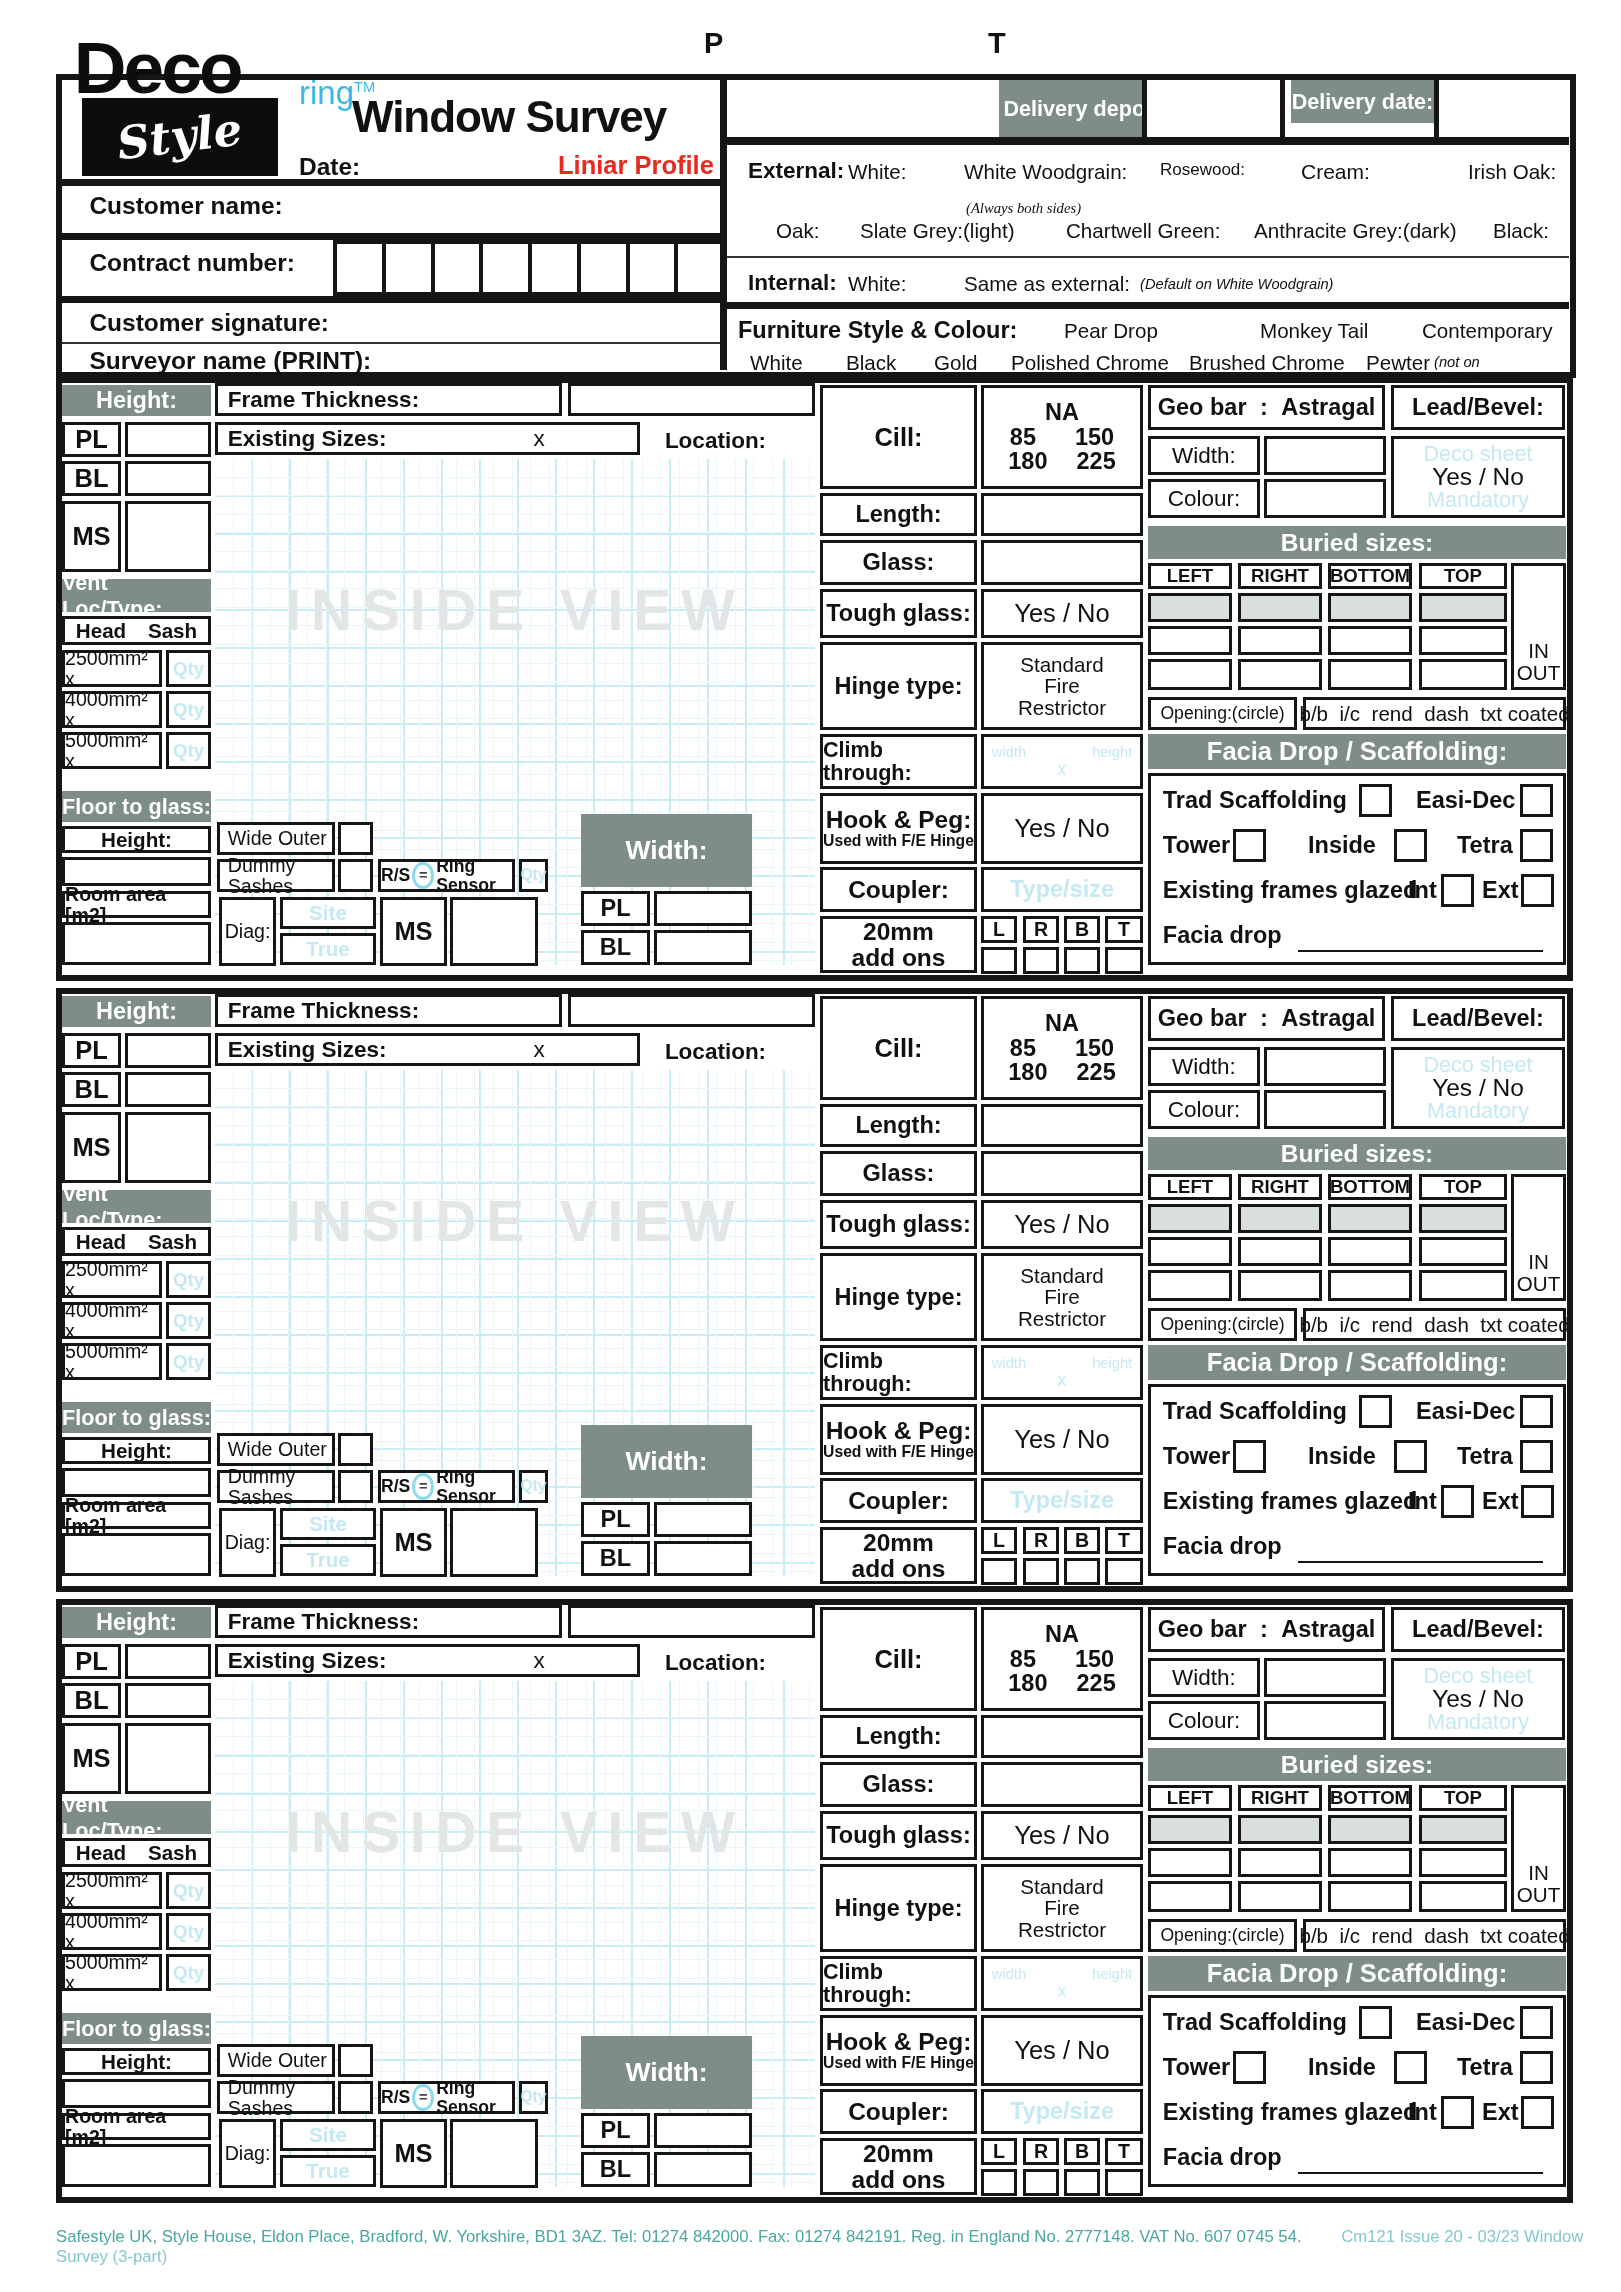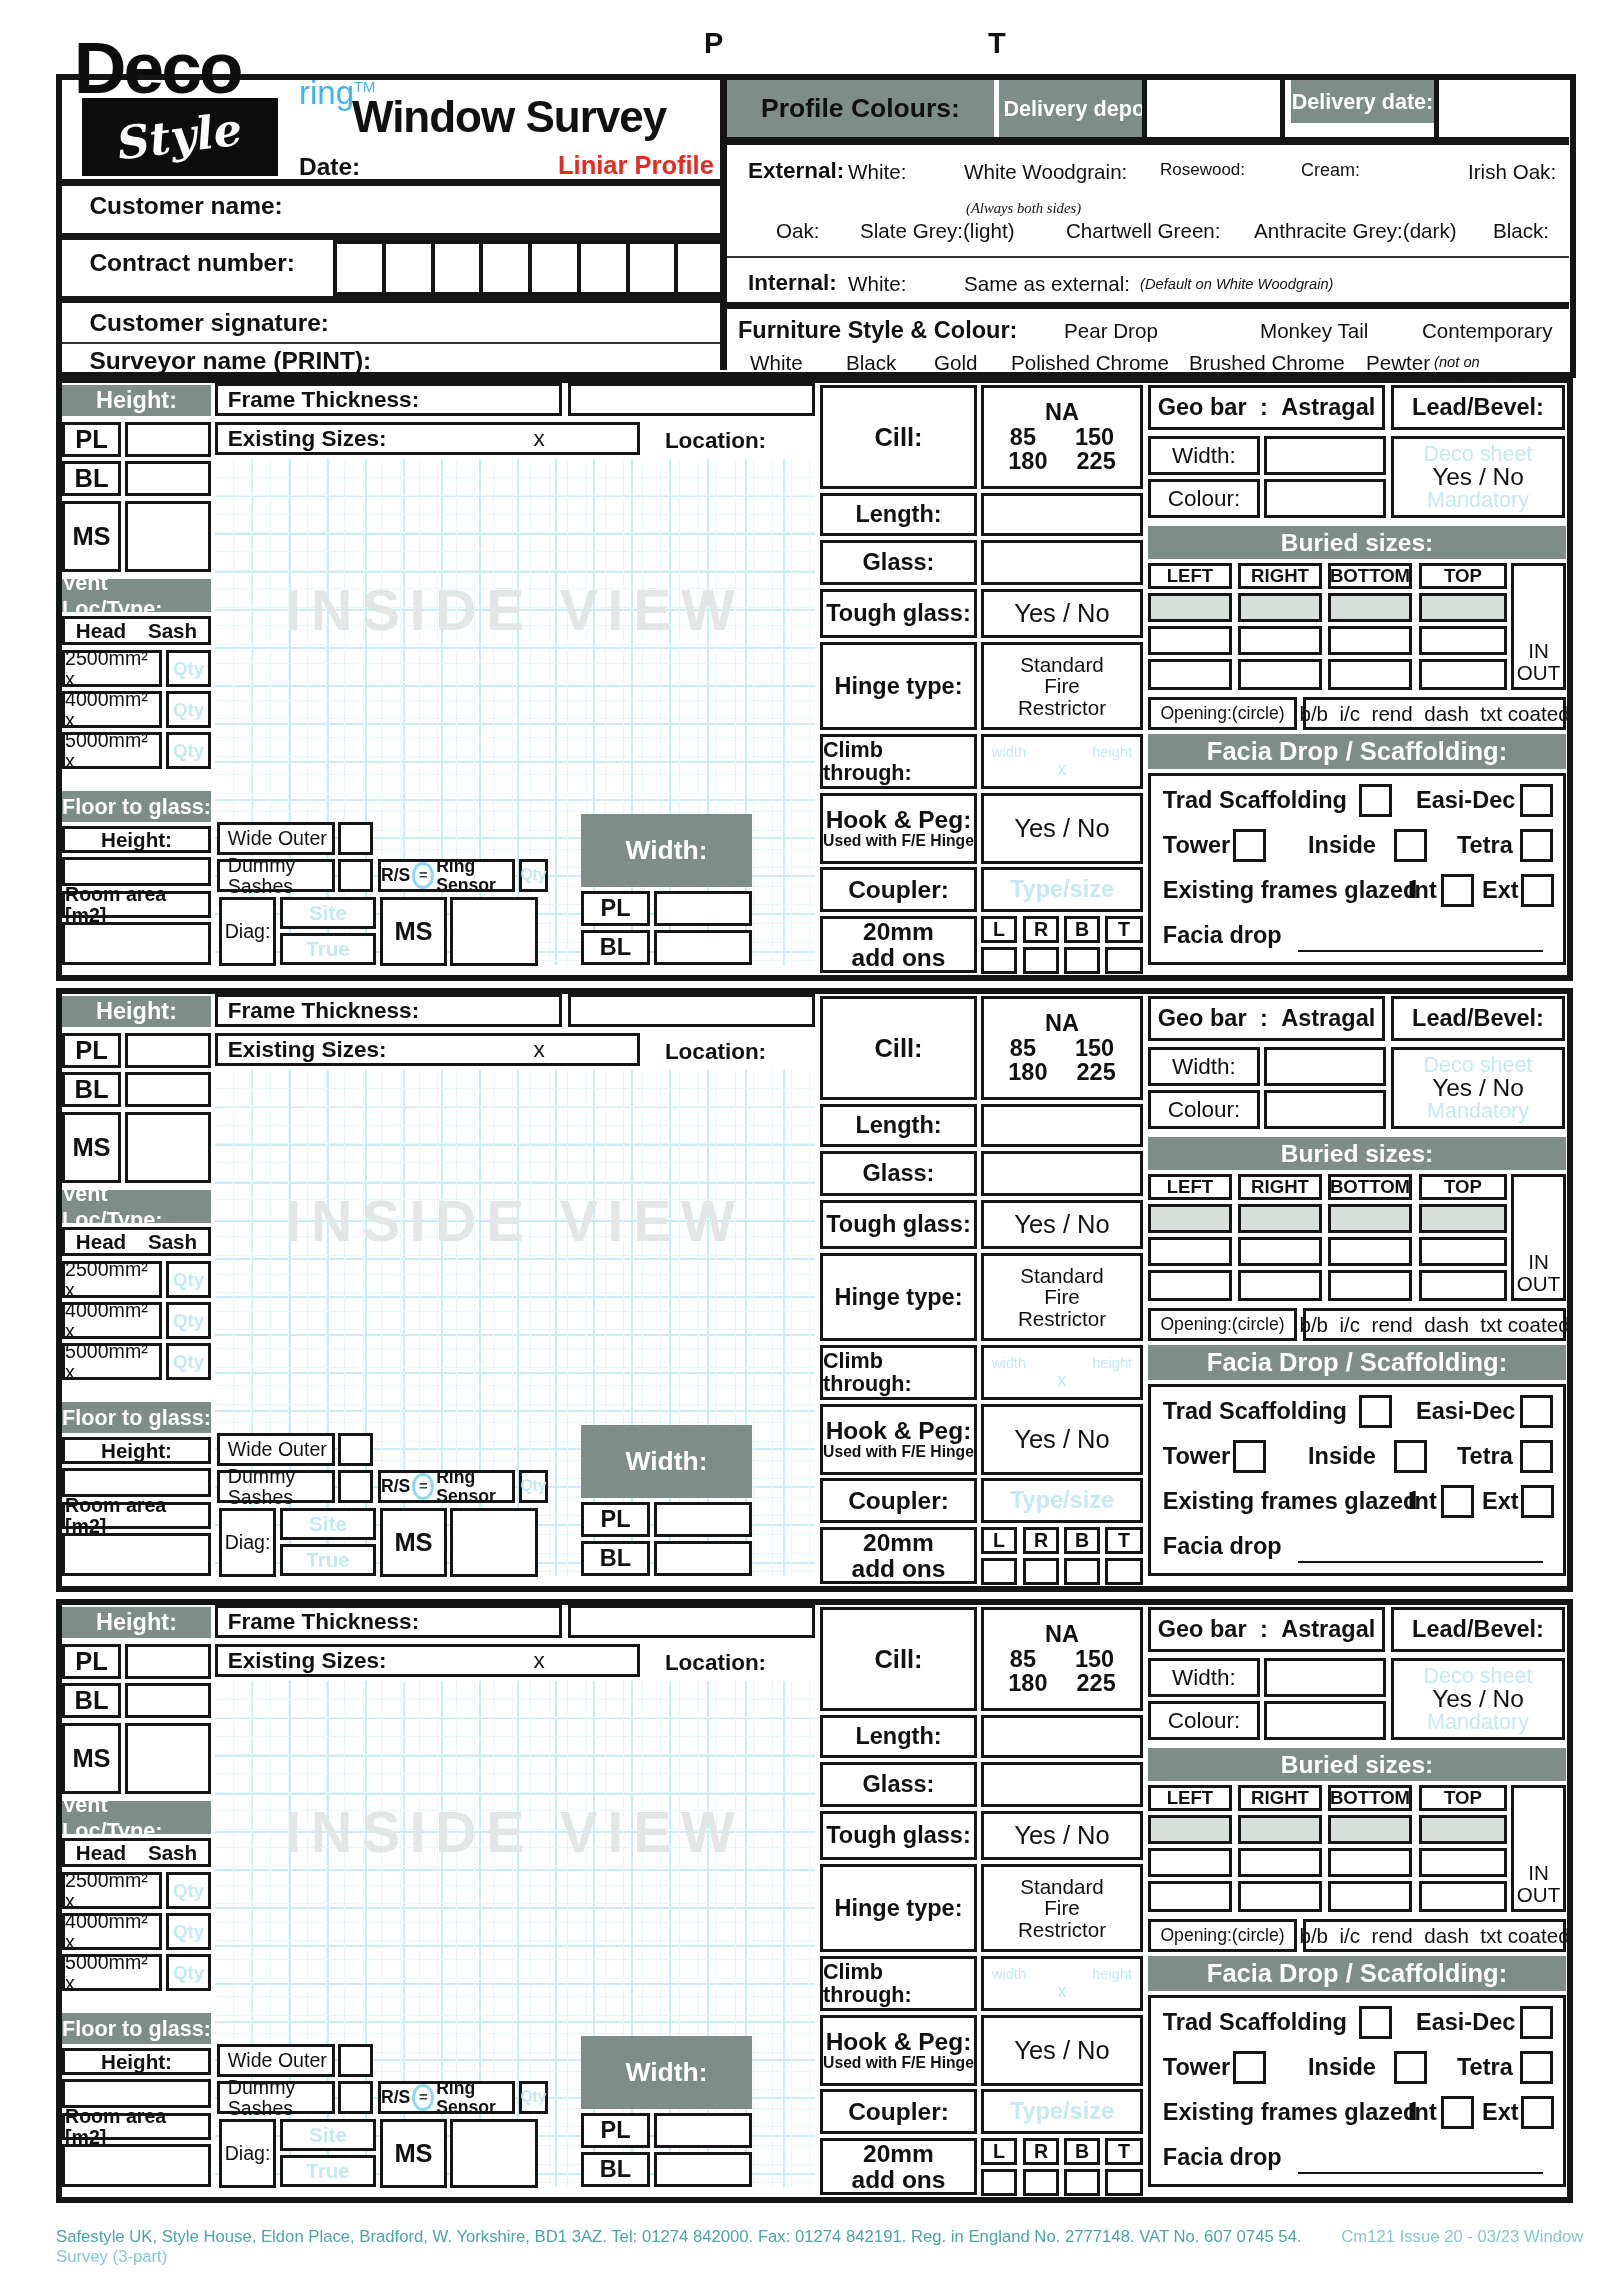--- a/index.html
+++ b/index.html
@@ -74,33 +74,32 @@
     </div>
     <div class="hline" style="left:0;top:216px;width:665px;height:6.9px;"></div>
     <div class="abs" style="left:27.4px;top:229px;font-size:24.5px;font-weight:bold;">Customer signature:</div>
     <div class="abs" style="left:294px;top:229px;width:353px;height:27.4px;"></div>
     <div class="hline" style="left:0;top:262px;width:665px;height:2px;background:#333;"></div>
     <div class="abs" style="left:27.4px;top:267px;font-size:24.5px;font-weight:bold;">Surveyor name (PRINT):</div>
     <div class="abs" style="left:323px;top:267px;width:323px;height:21.6px;"></div>
 
     <div class="hline" style="left:658px;top:0;width:6.9px;height:290px;"></div>
 
-    <div class="hgrey" style="left:665px;top:0;width:267px;height:57px;font-size:26.5px;color:#111;">Profile Colours:</div>
     <div class="hgrey" style="left:937px;top:0;width:165px;height:57px;font-size:21.6px;">Delivery depot:</div>
     <div class="abs" style="left:1080px;top:0;width:143px;height:57px;background:#fff;border-left:5.9px solid #151515;border-right:5.9px solid #151515;"></div>
     <div class="hgrey" style="left:1229px;top:0;width:143px;height:43px;font-size:21.6px;">Delivery date:</div>
     <div class="abs" style="left:1372px;top:0;width:134px;height:57px;background:#fff;border-left:5.9px solid #151515;"></div>
     <div class="hline" style="left:658px;top:57px;width:849px;height:7.8px;"></div>
 
     <div class="abs" style="left:686px;top:78px;font-size:22.5px;font-weight:bold;">External:</div>
     <div class="abs" style="left:786px;top:80px;font-size:20.6px;">White:</div>
     <div class="abs" style="left:902px;top:80px;font-size:20.6px;">White Woodgrain:</div>
     <div class="abs" style="left:904px;top:120px;font-size:14.7px;font-family:Liberation Serif, serif;"><span class="note">(Always both sides)</span></div>
     <div class="abs" style="left:1098px;top:80px;font-size:17px;">Rosewood:</div>
-    <div class="abs" style="left:1239px;top:80px;font-size:18px;text-align:center;">Cream:</div>
+    <div class="abs" style="left:1239px;top:80px;font-size:21px;text-align:center;">Cream:</div>
     <div class="abs" style="left:1406px;top:80px;font-size:20.6px;">Irish Oak:</div>
     <div class="abs" style="left:714px;top:139px;font-size:20.6px;">Oak:</div>
     <div class="abs" style="left:798px;top:139px;font-size:20.6px;">Slate Grey:(light)</div>
     <div class="abs" style="left:1004px;top:139px;font-size:20.6px;">Chartwell Green:</div>
     <div class="abs" style="left:1192px;top:139px;font-size:20.6px;">Anthracite Grey:(dark)</div>
     <div class="abs" style="left:1431px;top:139px;font-size:20.6px;">Black:</div>
     <div class="hline" style="left:665px;top:176px;width:842px;height:2px;background:#333;"></div>
 
     <div class="abs" style="left:686px;top:190px;font-size:22.5px;font-weight:bold;">Internal:</div>
     <div class="abs" style="left:786px;top:192px;font-size:20.6px;">White:</div>

